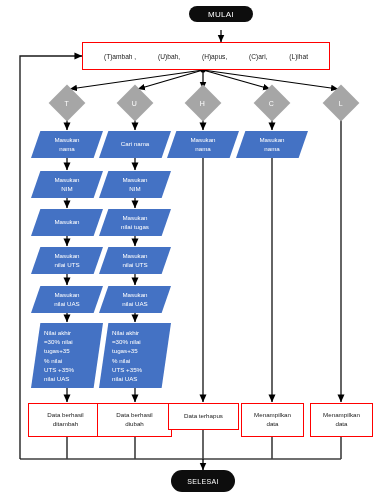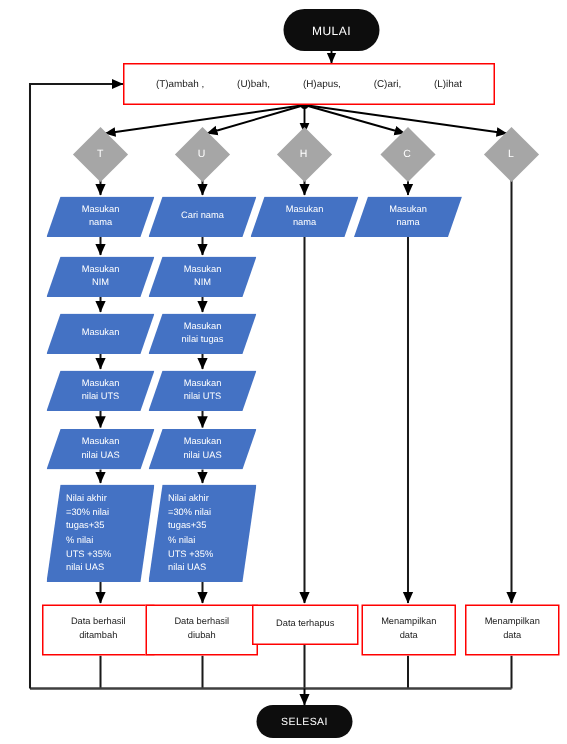--- a/index.html
+++ b/index.html
@@ -177,21 +177,21 @@
     </g>
     <g stroke="#000000" stroke-width="1.3" fill="none">
       <line x1="203" y1="459" x2="203" y2="470" marker-end="url(#ah)"></line>
     </g>
 
     <g stroke="#1a1a1a" stroke-width="1.35" fill="none">
       <path d="M20,459 L20,56 L82,56" marker-end="url(#ah)"></path>
     </g>
   </svg>
 
-  <div class="term" style="left:189px; top:6px; width:64px; height:28px; font-size:8px;">
+  <div class="term" style="left:189px; top:6px; width:64px; height:16px; font-size:8px;">
     <span>MULAI</span>
   </div>
 
   <div class="menubar" style="left:82px; top:42px; width:248px; height:28px; font-size:6.6px;">
     <span class="mi">(T)ambah ,</span>
     <span class="mi">(U)bah,</span>
     <span class="mi">(H)apus,</span>
     <span class="mi">(C)ari,</span>
     <span class="mi">(L)ihat</span>
   </div>

